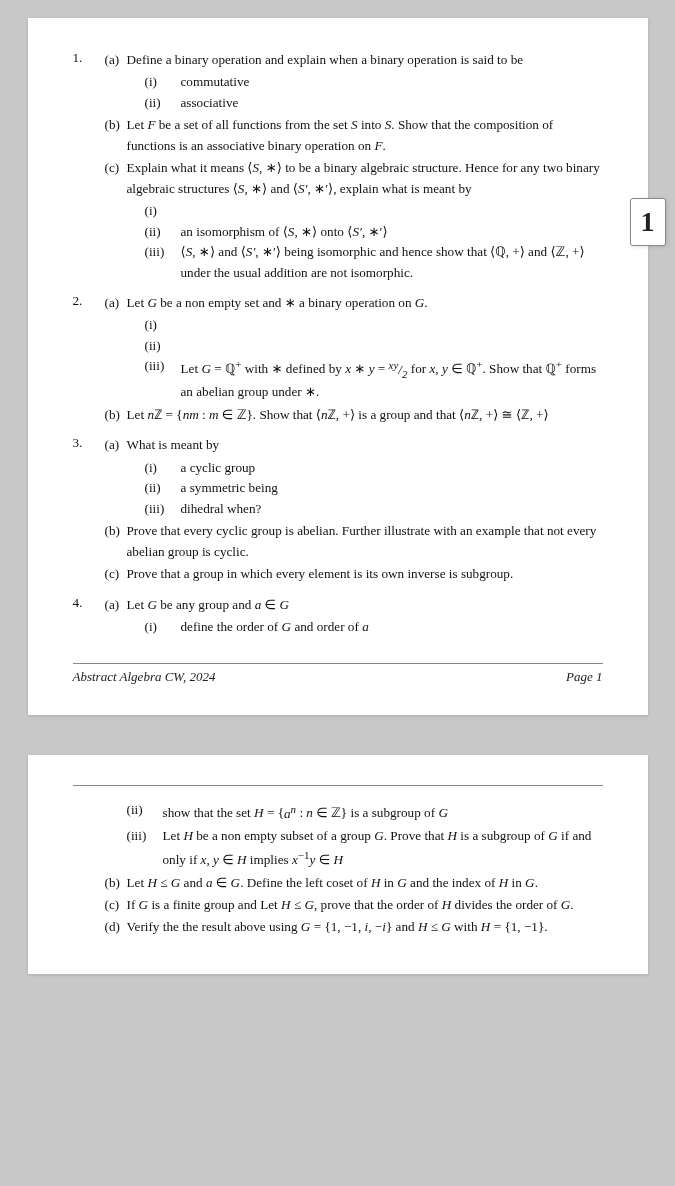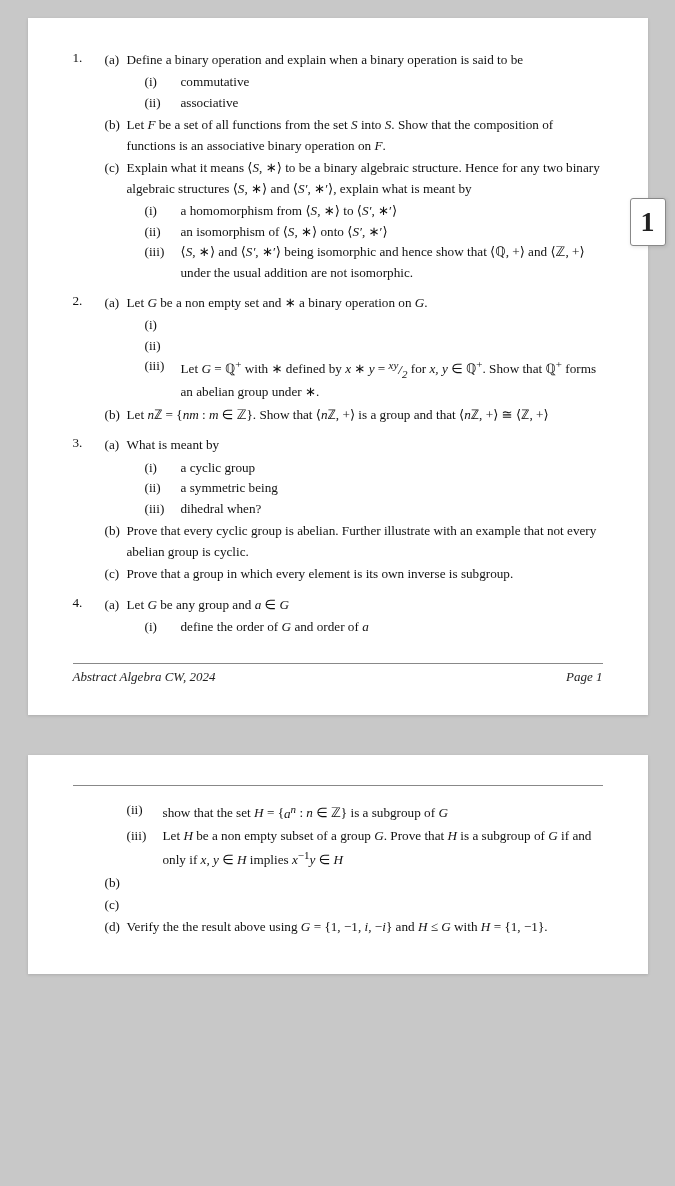--- a/index.html
+++ b/index.html
@@ -158,21 +158,20 @@
             <span class="alpha-label">(b)</span>
             <div>Let <span class="math">F</span> be a set of all functions from the set <span class="math">S</span> into <span class="math">S</span>. Show that the composition of functions is an associative binary operation on <span class="math">F</span>.</div>
           </div>
 
           <div class="q-row sub-list">
             <span class="alpha-label">(c)</span>
             <div>Explain what it means ⟨<span class="math">S</span>, ∗⟩ to be a binary algebraic structure. Hence for any two binary algebraic structures ⟨<span class="math">S</span>, ∗⟩ and ⟨<span class="math">S′</span>, ∗′⟩, explain what is meant by
               <div class="sub-list indent-1">
                 <div class="q-row">
                   <span class="roman-label">(i)</span>
-                  <span>a homomorphism from ⟨<span class="math">S</span>, ∗⟩ to ⟨<span class="math">S′</span>, ∗′⟩</span>
                 </div>
                 <div class="q-row">
                   <span class="roman-label">(ii)</span>
                   <span>an isomorphism of ⟨<span class="math">S</span>, ∗⟩ onto ⟨<span class="math">S′</span>, ∗′⟩</span>
                 </div>
                 <div class="q-row">
                   <span class="roman-label">(iii)</span>
                   <div>⟨<span class="math">S</span>, ∗⟩ and ⟨<span class="math">S′</span>, ∗′⟩ being isomorphic and hence show that ⟨ℚ, +⟩ and ⟨ℤ, +⟩ under the usual addition are not isomorphic.</div>
                 </div>
               </div>
@@ -296,24 +295,26 @@
           <div>show that the set <span class="math">H</span> = {<span class="math">a<sup>n</sup></span> : <span class="math">n</span> ∈ ℤ} is a subgroup of <span class="math">G</span></div>
         </div>
         <div class="q-row sub-list">
           <span class="roman-label">(iii)</span>
           <div>Let <span class="math">H</span> be a non empty subset of a group <span class="math">G</span>. Prove that <span class="math">H</span> is a subgroup of <span class="math">G</span> if and only if <span class="math">x, y</span> ∈ <span class="math">H</span> implies <span class="math">x</span><sup>−1</sup><span class="math">y</span> ∈ <span class="math">H</span></div>
         </div>
       </div>
 
       <div class="q-row sub-list" style="margin-left: 32px;">
         <span class="alpha-label">(b)</span>
+        <div>Let <span class="math">H</span> ≤ <span class="math">G</span> and <span class="math">a</span> ∈ <span class="math">G</span>. Define the left coset of <span class="math">H</span> in <span class="math">G</span> and the index of <span class="math">H</span> in <span class="math">G</span>.</div>
       </div>
 
       <div class="q-row sub-list" style="margin-left: 32px;">
         <span class="alpha-label">(c)</span>
+        <div>If <span class="math">G</span> is a finite group and Let <span class="math">H</span> ≤ <span class="math">G</span>, prove that the order of <span class="math">H</span> divides the order of <span class="math">G</span>.</div>
       </div>
 
       <div class="q-row sub-list" style="margin-left: 32px;">
         <span class="alpha-label">(d)</span>
         <div>Verify the the result above using <span class="math">G</span> = {1, −1, <span class="math">i</span>, −<span class="math">i</span>} and <span class="math">H</span> ≤ <span class="math">G</span> with <span class="math">H</span> = {1, −1}.</div>
       </div>
 
     </div>
 
   </div>

